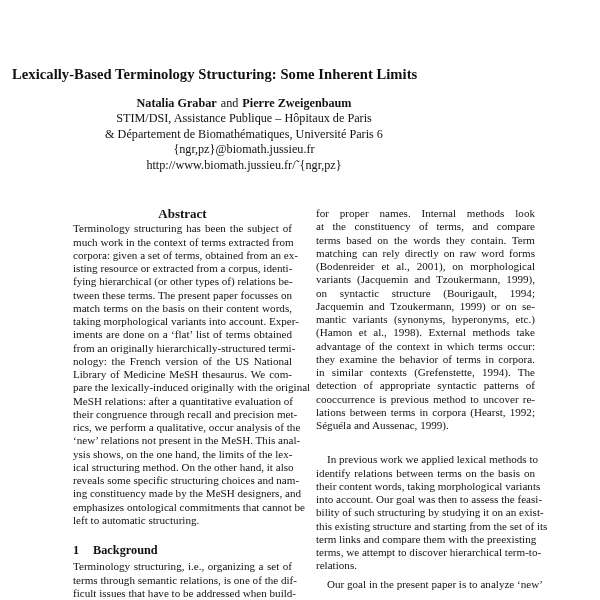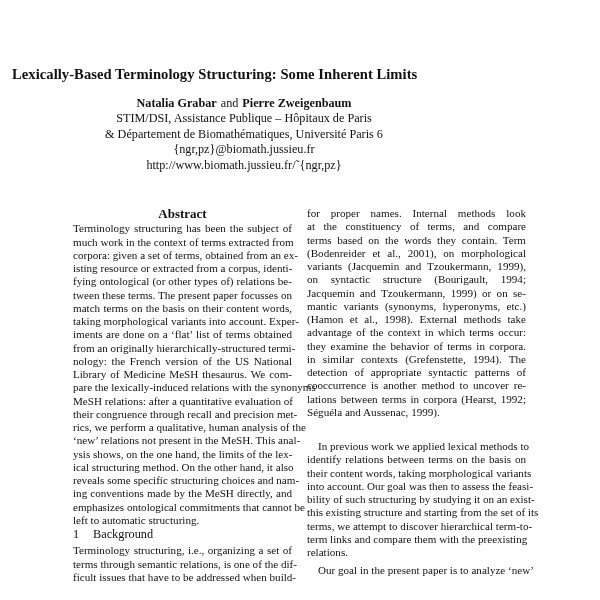--- a/index.html
+++ b/index.html
@@ -8,23 +8,23 @@
   .page { position: absolute; left: 0; top: 0; width: 600px; height: 600px; }
   .title { position: absolute; top: 66px; left: 12px; width: 600px; text-align: left;
            font-weight: bold; font-size: 14.6px; letter-spacing: 0.05px; }
   .authors { position: absolute; top: 96px; left: 0; width: 488px; text-align: center;
              font-size: 12.2px; line-height: 15.4px; }
   .authors .names { font-weight: bold; }
   .authors .and { font-weight: normal; padding: 0 4px; }
   .col { position: absolute; top: 207px; font-size: 11.1px; line-height: 13.25px;
          text-align: justify; hyphens: manual; }
   .col.left { left: 73px; width: 219px; }
-  .col.right { left: 307px; width: 219px; }
+  .col.right { left: 316px; width: 219px; }
   .abs-head { text-align: center; font-weight: bold; font-size: 13px; margin: 0 0 2px 0; }
-  .sec-head { font-weight: normal; font-size: 12.3px; margin: 1px 0 3px 0; }
+  .sec-head { font-weight: bold; font-size: 12.3px; margin: 17px 0 3px 0; }
   .sec-head .num { display: inline-block; width: 20px; }
   .line { display: block; text-align: justify; text-align-last: justify; white-space: nowrap; overflow: visible; }
   .line.last { text-align-last: left; }
   .gap { height: 5px; }
 </style>
 </head>
 <body>
 
 <div class="page">
 
@@ -40,80 +40,81 @@
     <div>http://www.biomath.jussieu.fr/˜{ngr,pz}</div>
   </div>
 
   <div class="col left">
     <div class="abs-head">Abstract</div>
     <div id="abstract-body">
         <span class="line">Terminology structuring has been the subject of</span>
         <span class="line">much work in the context of terms extracted from</span>
         <span class="line">corpora: given a set of terms, obtained from an ex-</span>
         <span class="line">isting resource or extracted from a corpus, identi-</span>
-        <span class="line">fying ontological (or other types of) relations be-</span>
+        <span class="line">fying hierarchical (or other types of) relations be-</span>
         <span class="line">tween these terms. The present paper focusses on</span>
         <span class="line">match terms on the basis on their content words,</span>
         <span class="line">taking morphological variants into account. Exper-</span>
         <span class="line">iments are done on a ‘flat’ list of terms obtained</span>
         <span class="line">from an originally hierarchically-structured termi-</span>
         <span class="line">nology: the French version of the US National</span>
         <span class="line">Library of Medicine MeSH thesaurus. We com-</span>
-        <span class="line">pare the lexically-induced relations with the synonyms</span>
+        <span class="line">pare the lexically-induced originally with the original</span>
         <span class="line">MeSH relations: after a quantitative evaluation of</span>
         <span class="line">their congruence through recall and precision met-</span>
-        <span class="line">rics, we perform a qualitative, human analysis of the</span>
+        <span class="line">rics, we perform a qualitative, occur analysis of the</span>
         <span class="line">‘new’ relations not present in the MeSH. This anal-</span>
         <span class="line">ysis shows, on the one hand, the limits of the lex-</span>
         <span class="line">ical structuring method. On the other hand, it also</span>
         <span class="line">reveals some specific structuring choices and nam-</span>
-        <span class="line">ing conventions made by the MeSH directly, and</span>
+        <span class="line">ing constituency made by the MeSH designers, and</span>
         <span class="line">emphasizes ontological commitments that cannot be</span>
         <span class="line last">left to automatic structuring.</span>
       </div>
 
     <div class="sec-head">
       <span class="num">1</span><span>Background</span>
     </div>
     <div id="background-body">
         <span class="line">Terminology structuring, i.e., organizing a set of</span>
         <span class="line">terms through semantic relations, is one of the dif-</span>
         <span class="line">ficult issues that have to be addressed when build-</span>
       </div>
   </div>
 
   <div class="col right">
     <div id="rp1">
         <span class="line">for proper names. Internal methods look</span>
         <span class="line">at the constituency of terms, and compare</span>
         <span class="line">terms based on the words they contain. Term</span>
+        <span class="line">matching can rely directly on raw word forms</span>
         <span class="line">(Bodenreider et al., 2001), on morphological</span>
         <span class="line">variants (Jacquemin and Tzoukermann, 1999),</span>
         <span class="line">on syntactic structure (Bourigault, 1994;</span>
         <span class="line">Jacquemin and Tzoukermann, 1999) or on se-</span>
         <span class="line">mantic variants (synonyms, hyperonyms, etc.)</span>
         <span class="line">(Hamon et al., 1998). External methods take</span>
         <span class="line">advantage of the context in which terms occur:</span>
         <span class="line">they examine the behavior of terms in corpora.</span>
         <span class="line">in similar contexts (Grefenstette, 1994). The</span>
         <span class="line">detection of appropriate syntactic patterns of</span>
-        <span class="line">cooccurrence is another method to uncover re-</span>
+        <span class="line">cooccurrence is previous method to uncover re-</span>
         <span class="line">lations between terms in corpora (Hearst, 1992;</span>
         <span class="line last">Séguéla and Aussenac, 1999).</span>
       </div>
     <div class="gap"></div>
     <div id="rp2">
         <span class="line" style="padding-left: 11px; margin-top: 16px;">In previous work we applied lexical methods to</span>
         <span class="line">identify relations between terms on the basis on</span>
         <span class="line">their content words, taking morphological variants</span>
         <span class="line">into account. Our goal was then to assess the feasi-</span>
         <span class="line">bility of such structuring by studying it on an exist-</span>
         <span class="line">this existing structure and starting from the set of its</span>
+        <span class="line">term links and compare them with the preexisting</span>
         <span class="line">terms, we attempt to discover hierarchical term-to-</span>
-        <span class="line">term links and compare them with the preexisting</span>
         <span class="line last">relations.</span>
       </div>
     <div class="gap"></div>
     <div id="rp3">
         <span class="line" style="padding-left: 11px;">Our goal in the present paper is to analyze ‘new’</span>
       </div>
   </div>
 
 </div>
 

